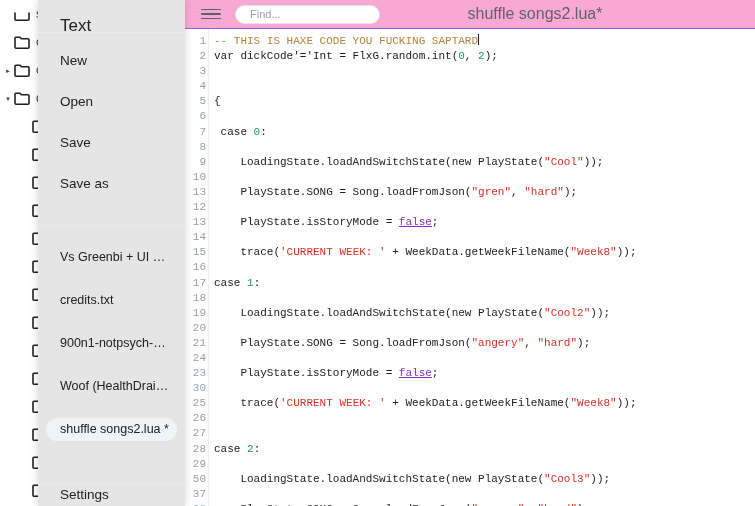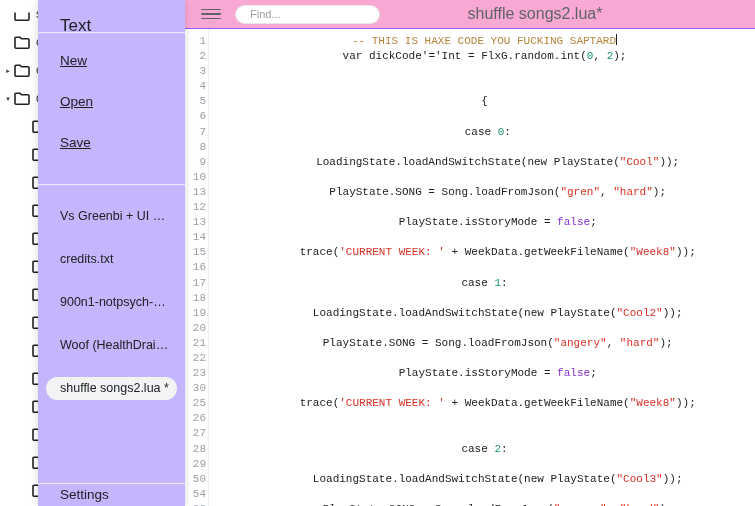--- a/index.html
+++ b/index.html
@@ -51,21 +51,21 @@
   .tree-label {
     overflow: hidden;
     text-overflow: clip;
   }
 
   
   #menu-panel {
     position: absolute;
     left: 38px; top: 0;
     width: 147px; height: 506px;
-    background: #c4b5fd;
+    background: #e5e5e5;
     box-shadow: 0 0 8px rgba(0,0,0,0.16);
     z-index: 20;
     overflow: hidden;
   }
   #menu-title {
     font-size: 17px;
     color: #202124;
     padding: 16px 0 0 22px;
     height: 32px;
     box-sizing: border-box;
@@ -78,21 +78,20 @@
   .menu-item {
     font-size: 13.5px;
     color: #202124;
     padding: 0 0 0 22px;
     height: 28px;
     line-height: 28px;
     white-space: nowrap;
     overflow: hidden;
     text-overflow: ellipsis;
     box-sizing: border-box;
-    text-decoration: underline;
   }
   .menu-actions { padding-top: 14px; padding-bottom: 14px; }
   .menu-actions .menu-item { margin-bottom: 13px; }
   .file-list { padding-top: 20px; }
   .file-item {
     font-size: 12.5px;
     color: #202124;
     height: 23px;
     line-height: 23px;
     margin: 0 8px 20px 8px;
@@ -205,27 +204,26 @@
     padding-right: 2px;
   }
   #gutter div { height: 15.1px; }
   #code-lines {
     flex: 1;
     padding-top: 5px;
     padding-left: 5px;
     white-space: pre;
     color: #202124;
     overflow: hidden;
-    text-align: center;
   }
   #code-lines div { height: 15.1px; }
   .tok-comment { color: #b5833c; }
   .tok-string  { color: #d93025; }
   .tok-num     { color: #1a936f; }
-  .tok-kw      { color: #8430ce; }
+  .tok-kw      { color: #8430ce; text-decoration: underline; }
   .caret {
     display: inline-block;
     width: 1px;
     height: 11px;
     background: #202124;
     vertical-align: -1px;
   }
 </style>
 </head>
 <body>
@@ -395,20 +393,21 @@
     </div>
   </div>
 
 <div id="menu-panel">
   <div id="menu-title">Text</div>
   <div class="menu-divider"></div>
   <div class="menu-actions" id="menu-actions">
       <div class="menu-item">New</div>
       <div class="menu-item">Open</div>
       <div class="menu-item">Save</div>
+      <div class="menu-item">Save as</div>
     </div>
   <div class="menu-divider"></div>
   <div class="file-list" id="menu-files">
       <div class="file-item">Vs Greenbi + UI (Ka…</div>
       <div class="file-item">credits.txt</div>
       <div class="file-item">900n1-notpsych-thx.…</div>
       <div class="file-item">Woof (HealthDrain).l…</div>
       <div class="file-item selected">shuffle songs2.lua *</div>
     </div>
   <div id="settings-wrap">
@@ -445,27 +444,27 @@
         <div>12</div>
         <div>13</div>
         <div>14</div>
         <div>15</div>
         <div>16</div>
         <div>17</div>
         <div>18</div>
         <div>19</div>
         <div>20</div>
         <div>21</div>
-        <div>22</div>
+        <div>24</div>
         <div>23</div>
         <div>30</div>
         <div>25</div>
         <div>26</div>
         <div>27</div>
         <div>28</div>
         <div>29</div>
         <div>50</div>
-        <div>54</div>
+        <div>37</div>
         <div>32</div>
       </div>
     <div id="code-lines"><div><span class="tok-comment">-- THIS IS HAXE CODE YOU FUCKING SAPTARD</span><span class="caret"></span></div><div><span>var dickCode'='Int = FlxG.random.int(</span><span class="tok-num">0</span><span>, </span><span class="tok-num">2</span><span>);</span></div><div>&nbsp;</div><div>&nbsp;</div><div><span>{</span></div><div>&nbsp;</div><div><span> case </span><span class="tok-num">0</span><span>:</span></div><div>&nbsp;</div><div><span>    LoadingState.loadAndSwitchState(new PlayState(</span><span class="tok-string">"Cool"</span><span>));</span></div><div>&nbsp;</div><div><span>    PlayState.SONG = Song.loadFromJson(</span><span class="tok-string">"gren"</span><span>, </span><span class="tok-string">"hard"</span><span>);</span></div><div>&nbsp;</div><div><span>    PlayState.isStoryMode = </span><span class="tok-kw">false</span><span>;</span></div><div>&nbsp;</div><div><span>    trace(</span><span class="tok-string">'CURRENT WEEK: '</span><span> + WeekData.getWeekFileName(</span><span class="tok-string">"Week8"</span><span>));</span></div><div>&nbsp;</div><div><span>case </span><span class="tok-num">1</span><span>:</span></div><div>&nbsp;</div><div><span>    LoadingState.loadAndSwitchState(new PlayState(</span><span class="tok-string">"Cool2"</span><span>));</span></div><div>&nbsp;</div><div><span>    PlayState.SONG = Song.loadFromJson(</span><span class="tok-string">"angery"</span><span>, </span><span class="tok-string">"hard"</span><span>);</span></div><div>&nbsp;</div><div><span>    PlayState.isStoryMode = </span><span class="tok-kw">false</span><span>;</span></div><div>&nbsp;</div><div><span>    trace(</span><span class="tok-string">'CURRENT WEEK: '</span><span> + WeekData.getWeekFileName(</span><span class="tok-string">"Week8"</span><span>));</span></div><div>&nbsp;</div><div>&nbsp;</div><div><span>case </span><span class="tok-num">2</span><span>:</span></div><div>&nbsp;</div><div><span>    LoadingState.loadAndSwitchState(new PlayState(</span><span class="tok-string">"Cool3"</span><span>));</span></div><div>&nbsp;</div><div><span>    PlayState.SONG = Song.loadFromJson(</span><span class="tok-string">"angery"</span><span>, </span><span class="tok-string">"hard"</span><span>);</span></div></div>
   </div>
 </div>
 
 </body></html>

